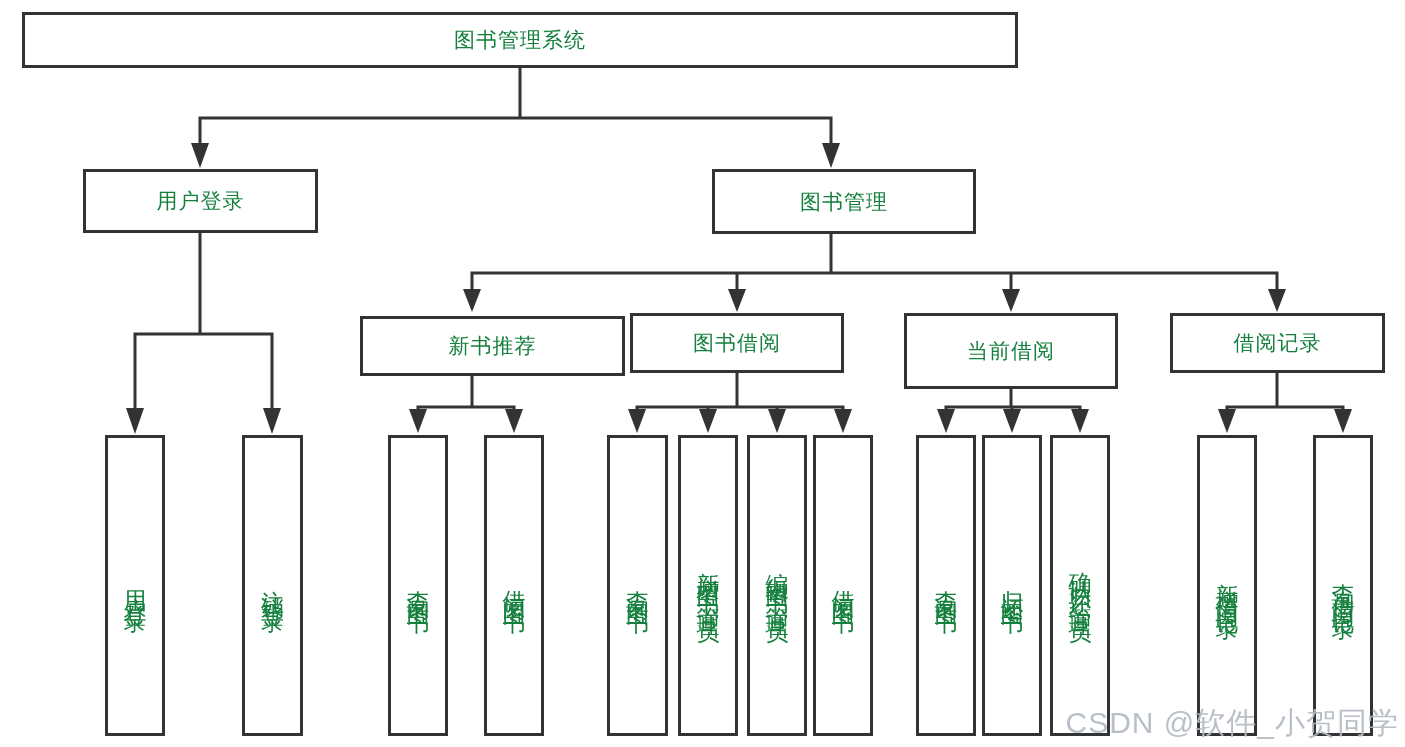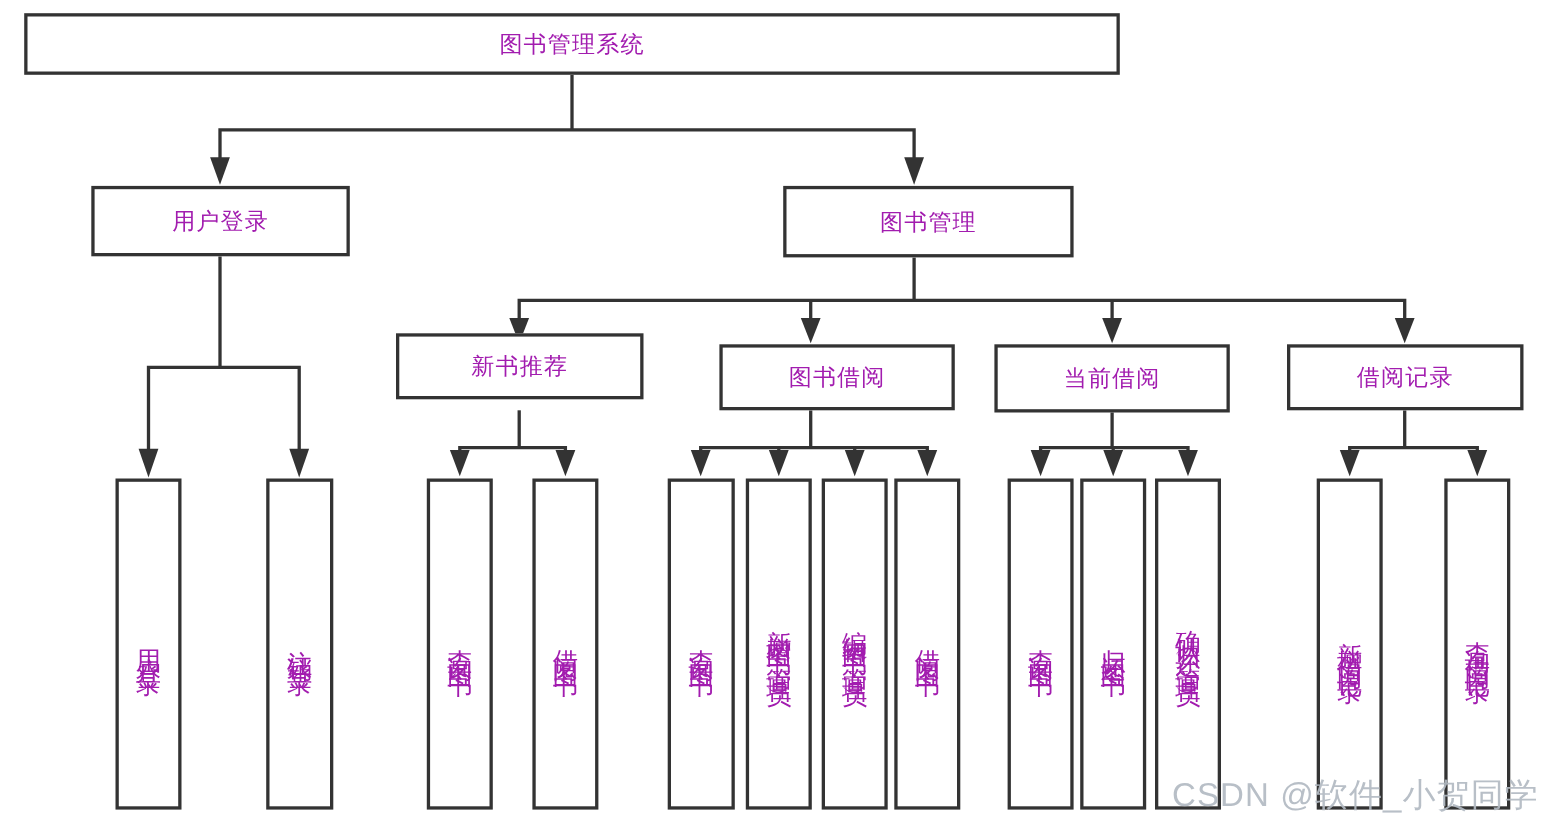--- a/index.html
+++ b/index.html
@@ -20,43 +20,43 @@
     left: 0; top: 0;
     width: 1405px;
     height: 747px;
     z-index: 1;
   }
   .box {
     position: absolute;
     box-sizing: border-box;
     background: #ffffff;
     border: 3px solid #333333;
-    color: #a21caf;
+    color: #15803d;
     display: flex;
     align-items: center;
     justify-content: center;
     text-align: left;
     font-size: 21px;
     letter-spacing: 1px;
     z-index: 2;
   }
   .leaf {
     writing-mode: vertical-rl;
     text-orientation: mixed;
     font-size: 23px;
     letter-spacing: 7px;
     line-height: 1;
   }
   
   .root      { left: 22px;   top: 12px;  width: 996px; height: 56px; }
   .n-login   { left: 83px;   top: 169px; width: 235px; height: 64px; }
   .n-mgmt    { left: 712px;  top: 169px; width: 264px; height: 65px; }
-  .n-newrec  { left: 360px;  top: 303px; width: 225px; height: 60px; }
-  .n-borrow  { left: 654px;  top: 313px; width: 214px; height: 60px; }
-  .n-current { left: 904px;  top: 313px; width: 214px; height: 62px; }
+  .n-newrec  { left: 360px;  top: 316px; width: 265px; height: 60px; }
+  .n-borrow  { left: 630px;  top: 313px; width: 214px; height: 60px; }
+  .n-current { left: 904px;  top: 313px; width: 214px; height: 76px; }
   .n-record  { left: 1170px; top: 313px; width: 215px; height: 60px; }
   .lf  { top: 435px; height: 301px; width: 60px; }
   .lf1  { left: 105px; }
   .lf2  { left: 242px; width: 61px; }
   .lf3  { left: 388px; }
   .lf4  { left: 484px; }
   .lf5  { left: 607px; width: 61px; }
   .lf6  { left: 678px; }
   .lf7  { left: 747px; }
   .lf8  { left: 813px; }

